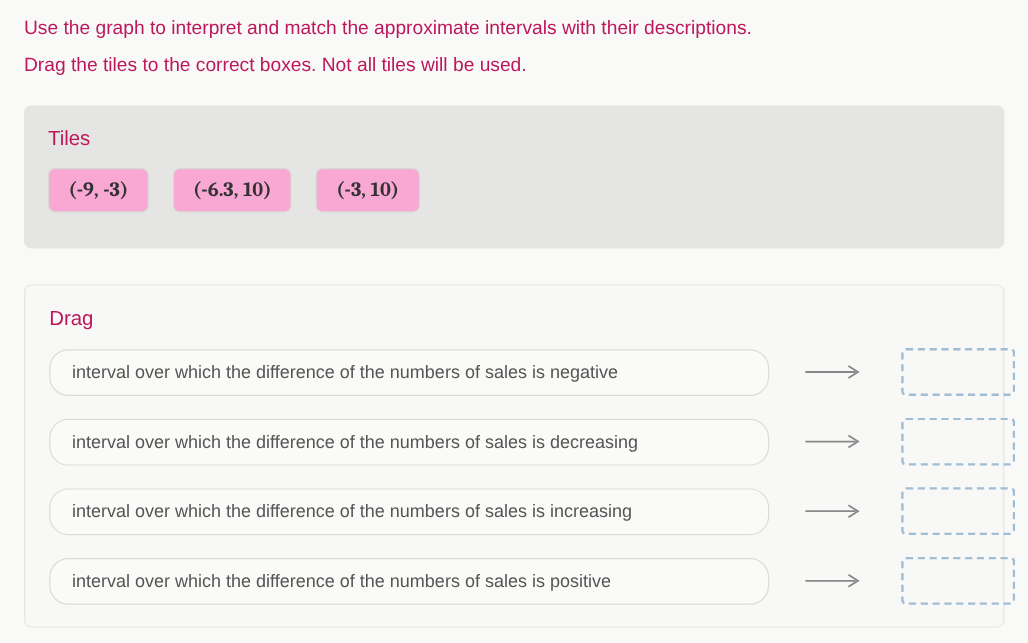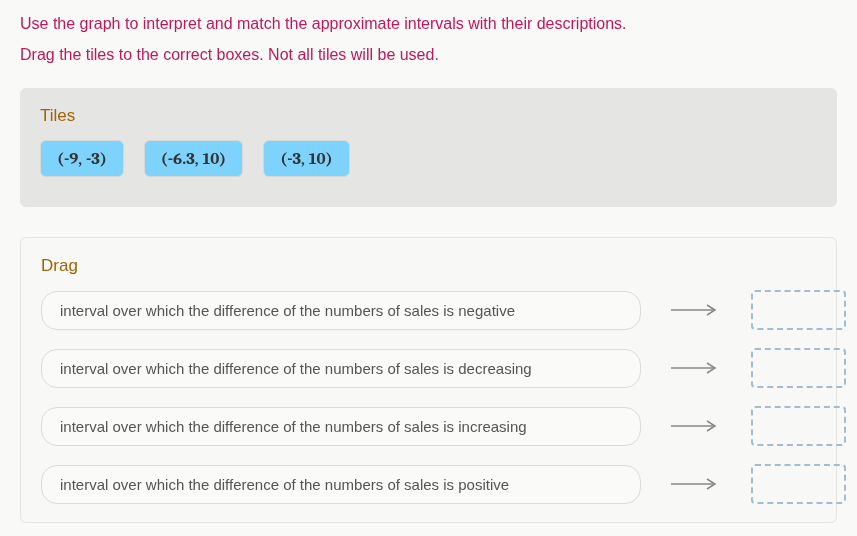--- a/index.html
+++ b/index.html
@@ -25,30 +25,30 @@
       margin-bottom: 4px;
     }
     .tiles-container {
       background: #e5e5e3;
       border-radius: 6px;
       padding: 18px 20px 30px 20px;
       margin-bottom: 30px;
     }
     .section-title {
       font-size: 17px;
-      color: #a16207;
+      color: #be185d;
       margin-bottom: 14px;
     }
     .tiles-row {
       display: flex;
       gap: 20px;
       flex-wrap: wrap;
     }
     .tile {
-      background: #7dd3fc;
+      background: #f9a8d4;
       border: 1px solid #d7d7d5;
       border-radius: 6px;
       padding: 8px 16px;
       font-family: 'Cambria', 'Times New Roman', serif;
       font-size: 17px;
       font-weight: bold;
       color: #333;
       cursor: move;
       white-space: nowrap;
     }

